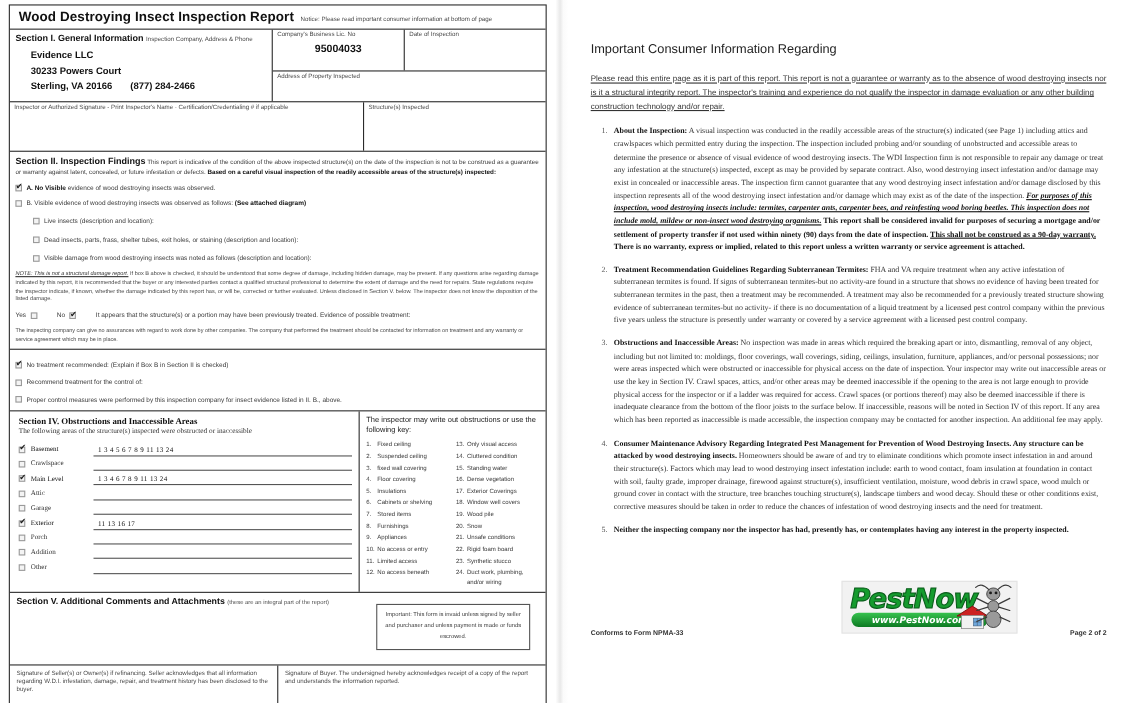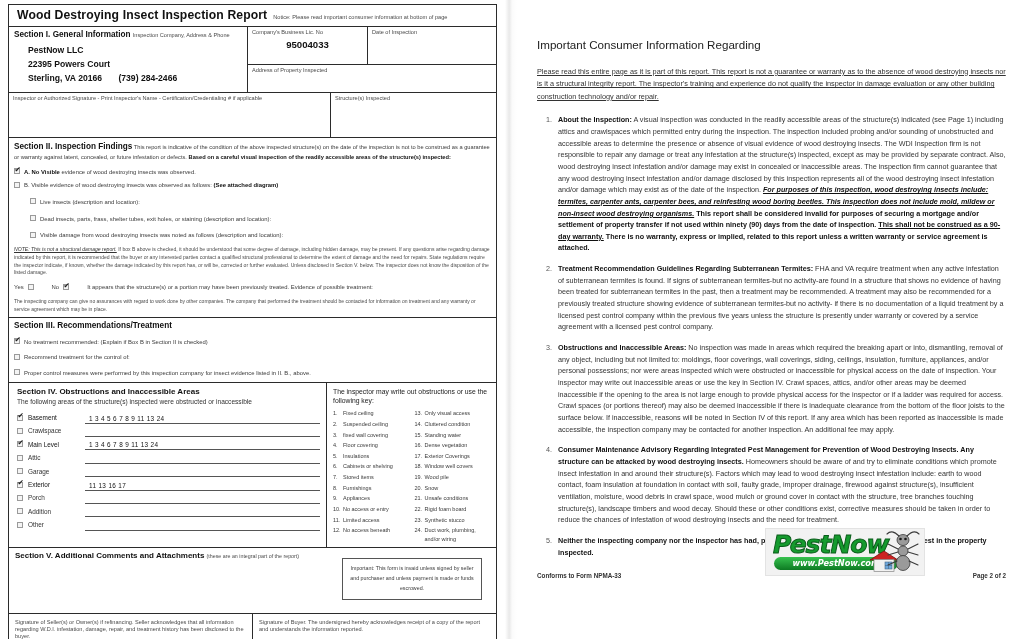--- a/index.html
+++ b/index.html
@@ -72,21 +72,21 @@
   .yesno .lb { font-size: 5.9px; }
   .ynspace { width: 10px; }
   .closing-p { margin-top: 8px; font-size: 5.0px; line-height: 1.5; color: #4a4a4a; }
 
   
   .sec3 { padding: 3px 5px 5px 5px; border-bottom: 1.6px solid #2b2b2b; }
   .sec3 .cbrow { margin-top: 8px; }
 
   
   .sec4 { display: flex; border-bottom: 1.6px solid #2b2b2b; }
-  .sec4-left { width: 318px; border-right: 1.2px solid #2b2b2b; padding: 4px 6px 4px 8px; }
+  .sec4-left { width: 318px; border-right: 1.2px solid #2b2b2b; padding: 4px 6px 4px 8px; font-family: Liberation Serif, serif; }
   .sec4-right { flex: 1; padding: 4px 4px 4px 6px; }
   .sec4-title { font-size: 8px; font-weight: bold; color:#111; }
   .sec4-sub { font-size: 6.6px; color: #333; margin-top: 2px; }
   .area-list { margin-top: 6px; }
   .area-row { display: flex; align-items: center; height: 13.4px; }
   .area-cb { width: 6px; height: 6px; flex: none; }
   .area-name { width: 62px; font-size: 6.4px; color: #333; padding-left: 5px; }
   .area-name.on { color: #111; }
   .area-line {
     flex: 1; border-bottom: .9px solid #555; height: 12px;
@@ -118,21 +118,21 @@
 
   
   .divider { position: absolute; left: 505px; top: 0; width: 12px; height: 639px;
              background: linear-gradient(to right,#ffffff,#e9e9e9 35%,#fbfbfb 60%,#ffffff); }
 
   
   .page2 { position: absolute; left: 517px; top: 0; width: 507px; height: 639px;
            background: #fff; padding: 36px 18px 0 20px; }
   .p2-title { font-size: 11.6px; color: #222; line-height: 1.52; }
   .p2-lead { margin-top: 12px; font-size: 7.3px; line-height: 1.72; color: #333; text-decoration: underline; }
-  ol.p2-list { margin: 11px 0 0 0; padding-left: 17px; }
+  ol.p2-list { margin: 11px 0 0 0; padding-left: 17px; font-family: Liberation Serif, serif; }
   ol.p2-list > li { font-size: 7.2px; line-height: 1.62; color: #333; margin-bottom: 9px; padding-left: 4px; }
   ol.p2-list > li::marker { color:#555; }
   .p2-list b { color: #111; }
   .p2-list .ubi { font-weight: bold; font-style: italic; text-decoration: underline; color:#111; }
   .p2-list .ub { font-weight: bold; text-decoration: underline; color:#111; }
 
   .logo-wrap { position: absolute; left: 248px; top: 528px; width: 160px; height: 48px; }
   .logo-bg { position:absolute; inset:0; background:#f2f2f2; border:1px solid #e3e3e3;}
   .logo-text {
     position: absolute; left: 8px; top: 2px;
@@ -168,25 +168,25 @@
         <div class="doc-notice">Notice: Please read important consumer information at bottom of page</div>
       </div>
 
       <div class="sec1">
         <div class="sec1-left">
           <div class="sec-head">
             <span>Section I. General Information</span>
             <span class="sec-sub">Inspection Company, Address &amp; Phone</span>
           </div>
           <div class="company-lines">
-            <div class="company-line">PestNow LLC</div>
-            <div class="company-line">22395 Powers Court</div>
+            <div class="company-line">Evidence LLC</div>
+            <div class="company-line">30233 Powers Court</div>
             <div class="company-line">
               <span>Sterling, VA 20166</span>
-              <span class="cl-phone">(739) 284-2466</span>
+              <span class="cl-phone">(877) 284-2466</span>
             </div>
           </div>
         </div>
         <div class="sec1-right">
           <div class="lic-row">
             <div class="lic-cell">
               <div class="fld-label">Company's Business Lic. No</div>
               <div class="lic-val">95004033</div>
             </div>
             <div class="date-cell">
@@ -256,21 +256,20 @@
           <span class="lb">No</span>
           <span class="cb on"></span>
           <span class="ynspace"></span>
           <span class="lb">It appears that the structure(s) or a portion may have been previously treated. Evidence of possible treatment:</span>
         </div>
 
         <div class="closing-p">The inspecting company can give no assurances with regard to work done by other companies. The company that performed the treatment should be contacted for information on treatment and any warranty or service agreement which may be in place.</div>
       </div>
 
       <div class="sec3">
-        <div class="sec-head">Section III. Recommendations/Treatment</div>
         <div class="cbrow">
           <span class="cb on"></span>
           <span class="cbtxt">No treatment recommended: (Explain if Box B in Section II is checked)</span>
         </div>
         <div class="cbrow">
           <span class="cb"></span>
           <span class="cbtxt">Recommend treatment for the control of:</span>
         </div>
         <div class="cbrow">
           <span class="cb"></span>

